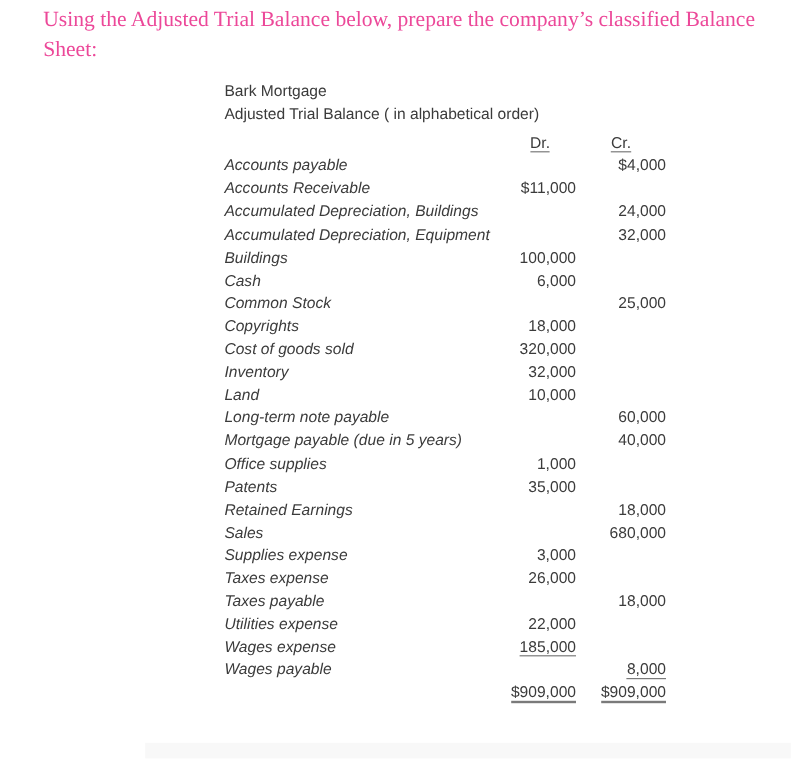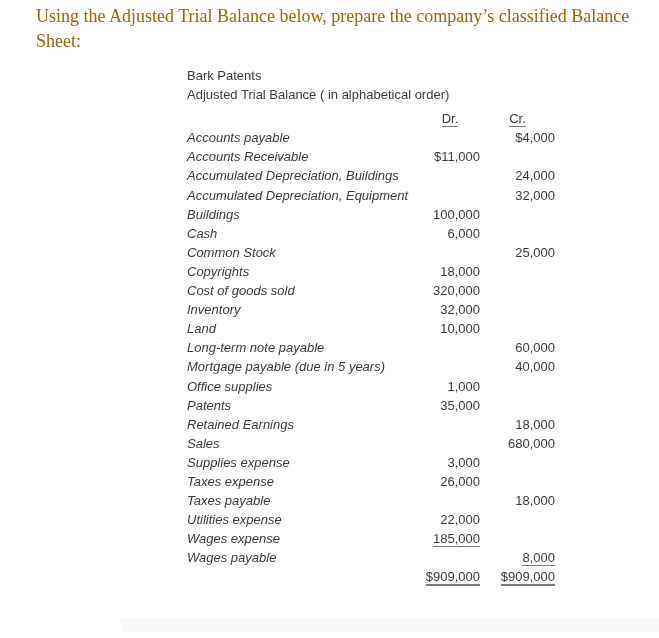--- a/index.html
+++ b/index.html
@@ -10,21 +10,21 @@
   body{
     width:659px;height:638px;
     background:#ffffff;
     position:relative;
     overflow:hidden;
     font-family:"Liberation Sans", sans-serif;
   }
   .instruction{
     position:absolute;left:36px;top:4px;
     font-family:"Liberation Serif", serif;
-    font-size:18px;line-height:25px;color:#a16207;
+    font-size:18px;line-height:25px;color:#ec4899;
     white-space:nowrap;
   }
   .bottom-band{
     position:absolute;left:121px;top:619px;
     width:538px;height:13px;background:#f8f8f8;
   }
   .report{
     position:absolute;left:187px;top:66px;
     color:var(--ink);font-size:13px;
   }
@@ -48,21 +48,21 @@
 </style>
 </head>
 <body>
 
 <div class="instruction">
   <span>Using the Adjusted Trial Balance below, prepare the company’s classified Balance</span><br>
   <span>Sheet:</span>
 </div>
 
 <div class="report">
-  <div class="rline">Bark Patents</div>
+  <div class="rline">Bark Mortgage</div>
   <div class="rline">Adjusted Trial Balance ( in alphabetical order)</div>
 
   <table>
     <colgroup>
       <col class="c-acct">
         <col class="c-dr">
         <col class="c-cr">
     </colgroup>
     <thead>
       <tr>

